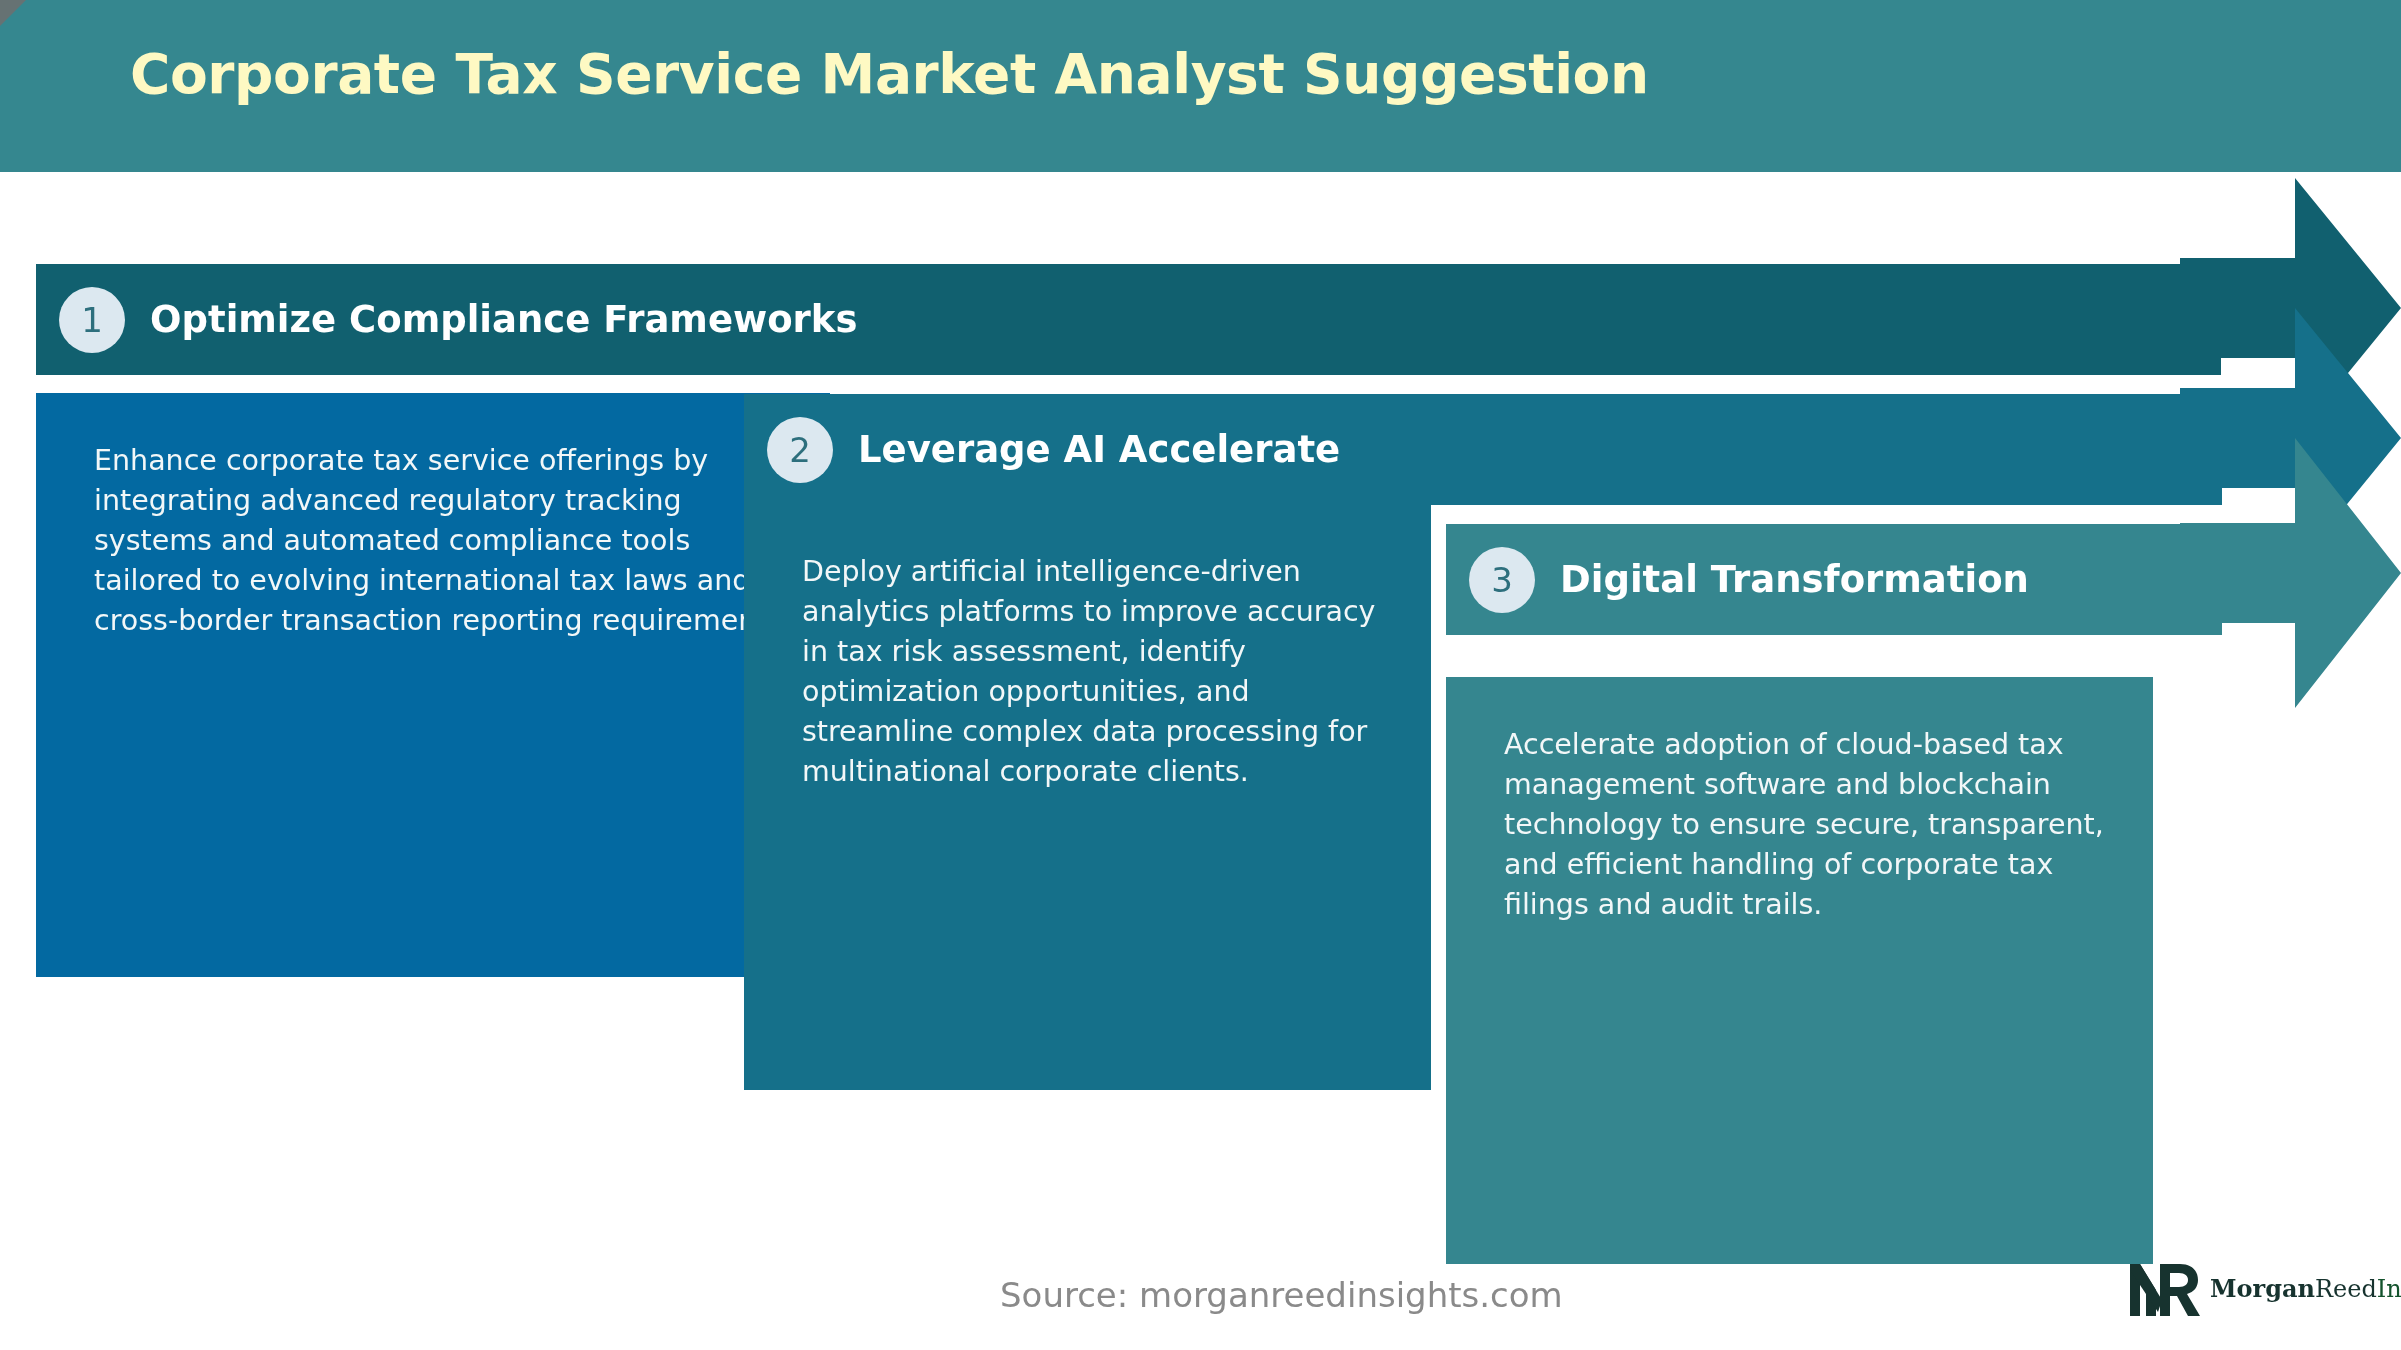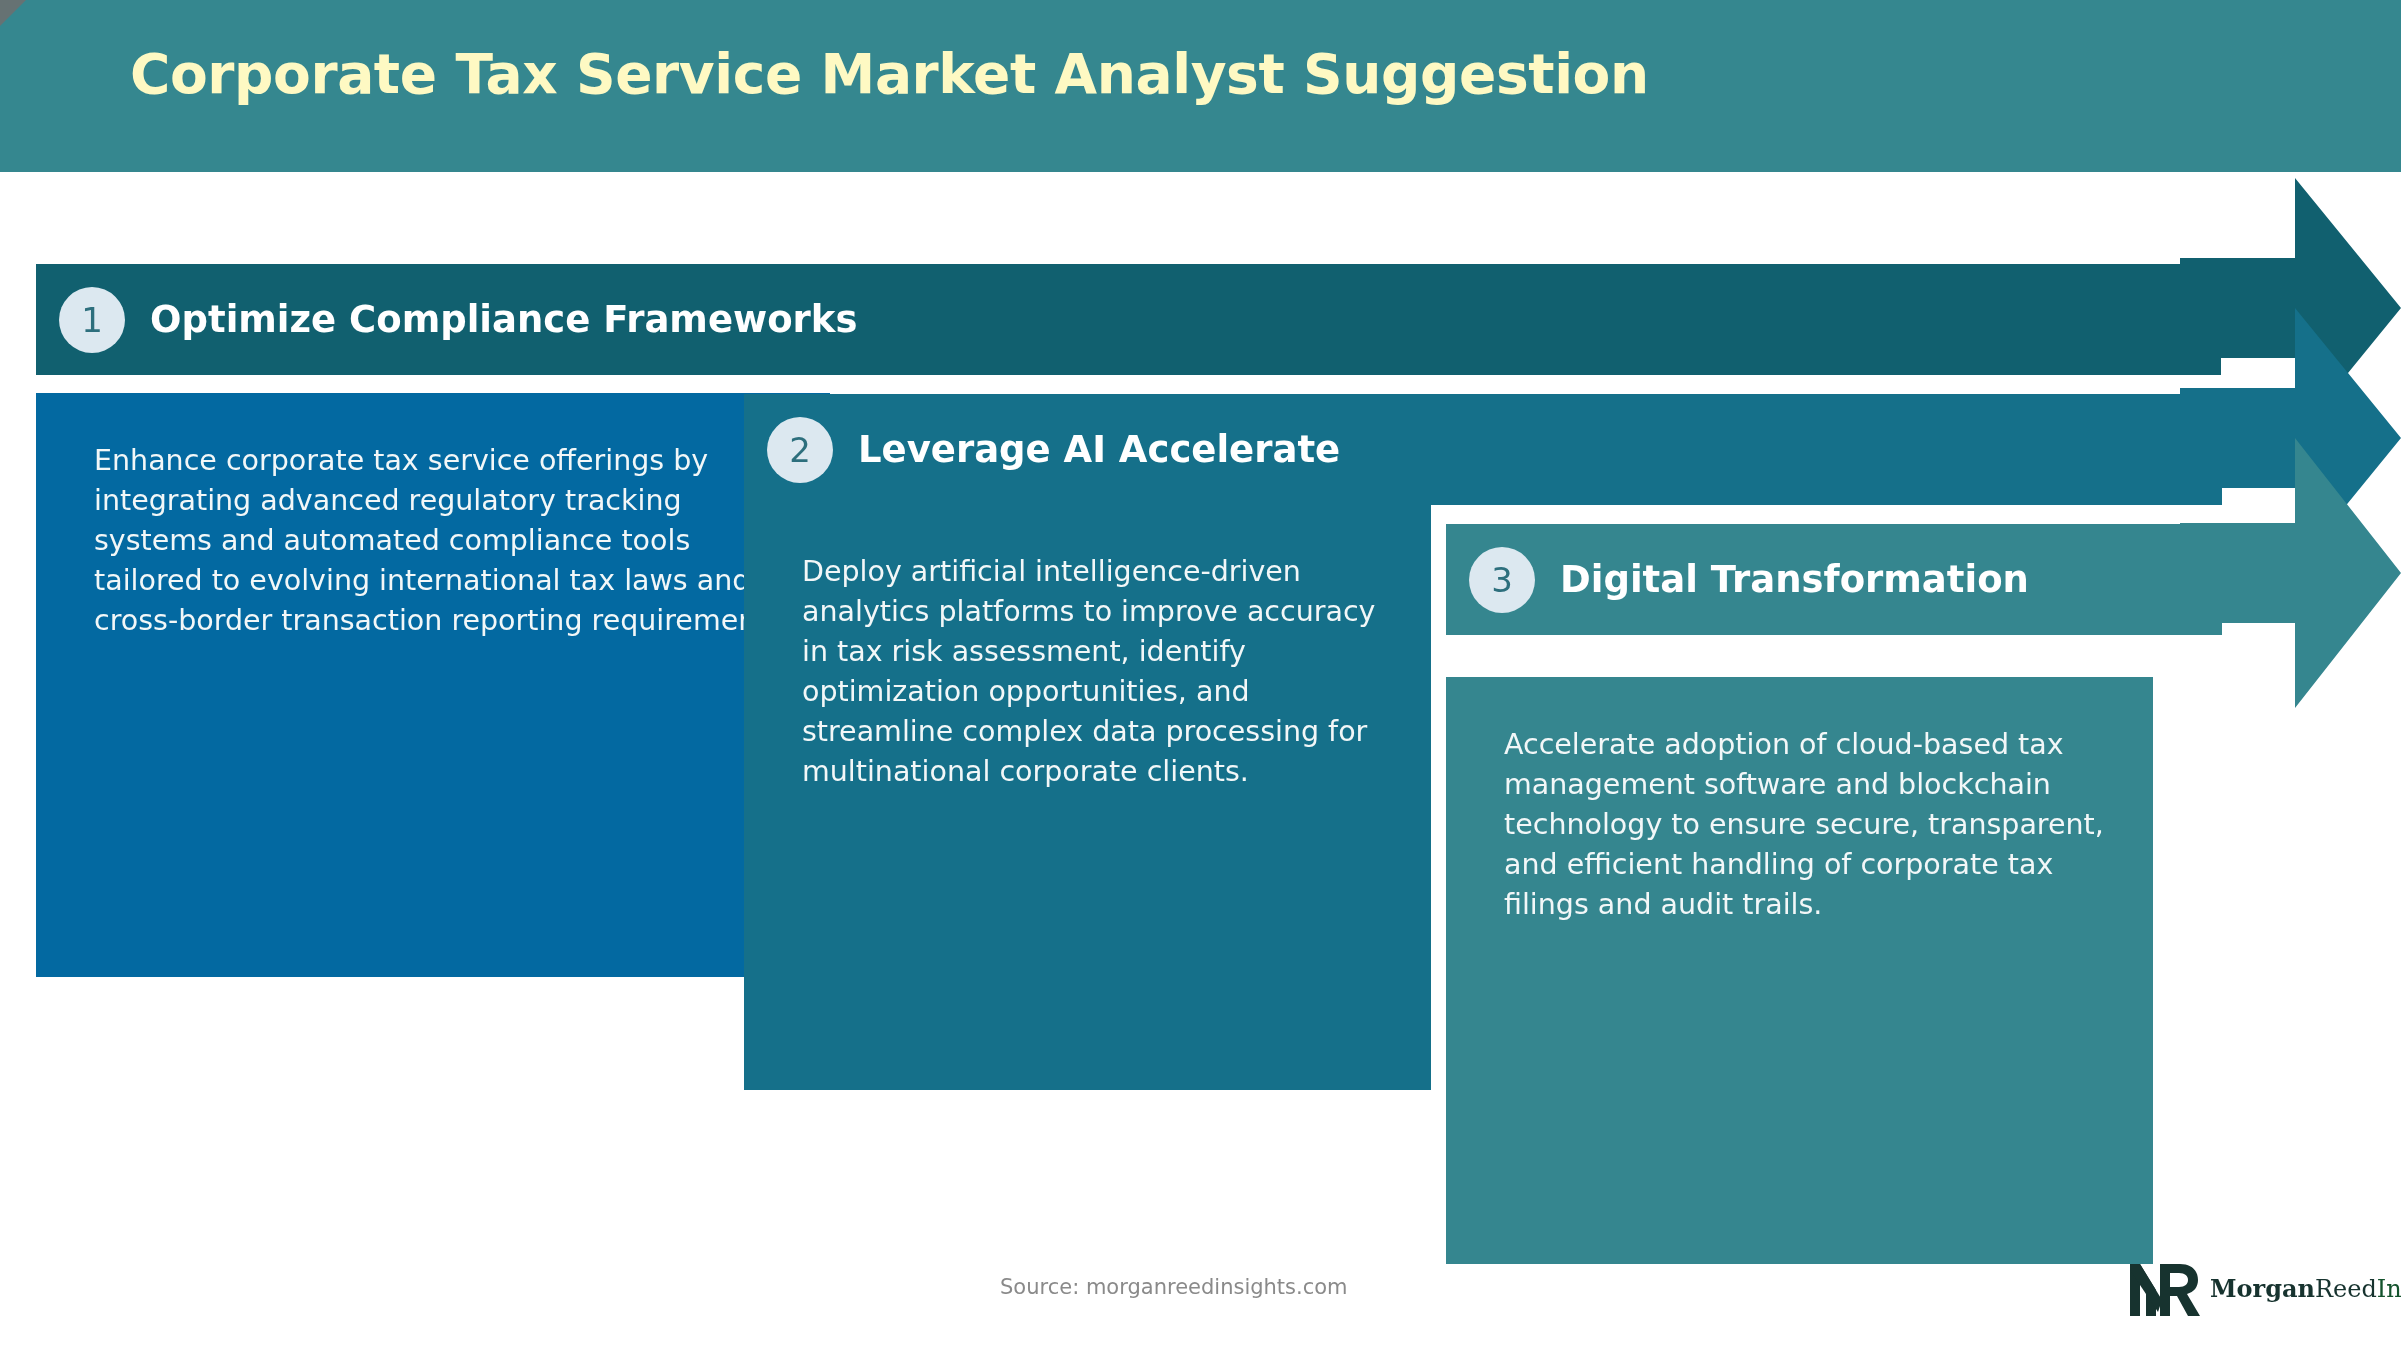--- a/index.html
+++ b/index.html
@@ -109,21 +109,21 @@
     line-height: 40px;
     font-family: "DejaVu Sans", "Liberation Sans", sans-serif;
     font-weight: 400;
   }
 
   
   #source-note {
     position: absolute;
     left: 1000px;
     top: 1275px;
-    font-size: 21px;
+    font-size: 34px;
     color: #8a8a8a;
     font-family: "DejaVu Sans", "Liberation Sans", sans-serif;
     white-space: nowrap;
   }
   #logo {
     position: absolute;
     left: 2128px;
     top: 1258px;
     display: flex;
     align-items: center;

